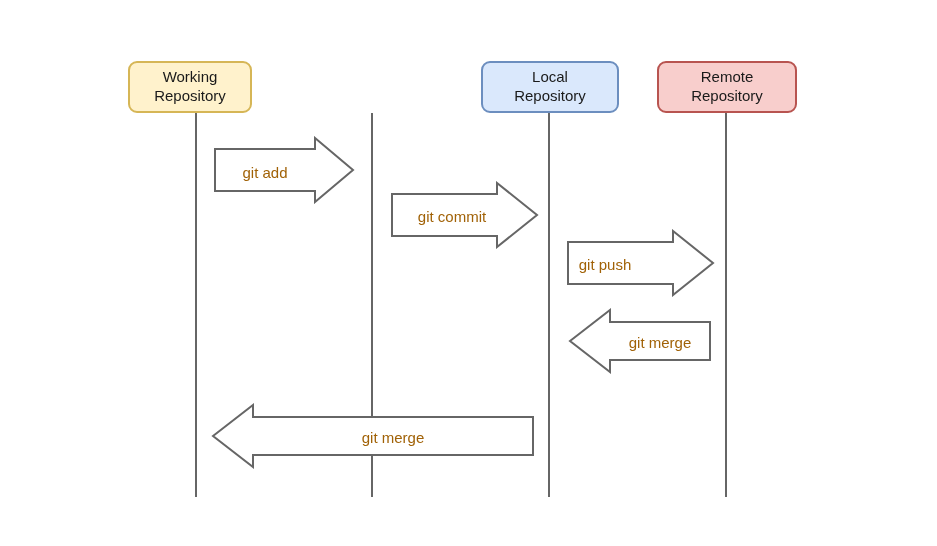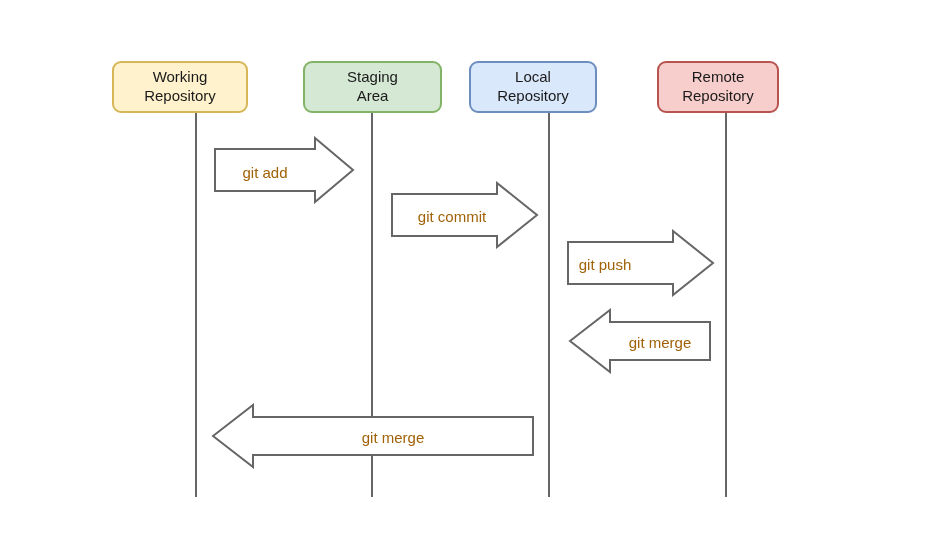--- a/index.html
+++ b/index.html
@@ -63,33 +63,29 @@
 </head>
 <body>
 
 <div class="canvas">
 
   <div class="lifeline" style="left:195px;"></div>
   <div class="lifeline" style="left:371px;"></div>
   <div class="lifeline" style="left:548px;"></div>
   <div class="lifeline" style="left:725px;"></div>
 
-  <div class="node" style="left: 112px; width: 136px; background-color: rgb(255, 242, 204); border-color: rgb(214, 182, 86);">
+  <div class="node" style="left: 128px; width: 124px; background-color: rgb(255, 242, 204); border-color: rgb(214, 182, 86);">
     <span>Working</span>
     <span>Repository</span>
   </div>
-  <div class="node" style="left: 303px; width: 139px; background-color: rgb(213, 232, 212); border-color: rgb(130, 179, 102);">
-    <span>Staging</span>
-    <span>Area</span>
-  </div>
-  <div class="node" style="left: 469px; width: 128px; background-color: rgb(218, 232, 252); border-color: rgb(108, 142, 191);">
+  <div class="node" style="left: 481px; width: 138px; background-color: rgb(218, 232, 252); border-color: rgb(108, 142, 191);">
     <span>Local</span>
     <span>Repository</span>
   </div>
-  <div class="node" style="left: 657px; width: 122px; background-color: rgb(248, 206, 204); border-color: rgb(184, 84, 80);">
+  <div class="node" style="left: 657px; width: 140px; background-color: rgb(248, 206, 204); border-color: rgb(184, 84, 80);">
     <span>Remote</span>
     <span>Repository</span>
   </div>
 
   <svg class="arrow-svg" style="left:213px; top:136px;" width="142" height="68">
     <polygon points="2,13 102,13 102,2 140,34 102,66 102,55 2,55"></polygon>
   </svg>
   <div class="arrow-label" style="left:265px; top:172px;">git add</div>
 
   <svg class="arrow-svg" style="left:390px; top:181px;" width="149" height="68">

